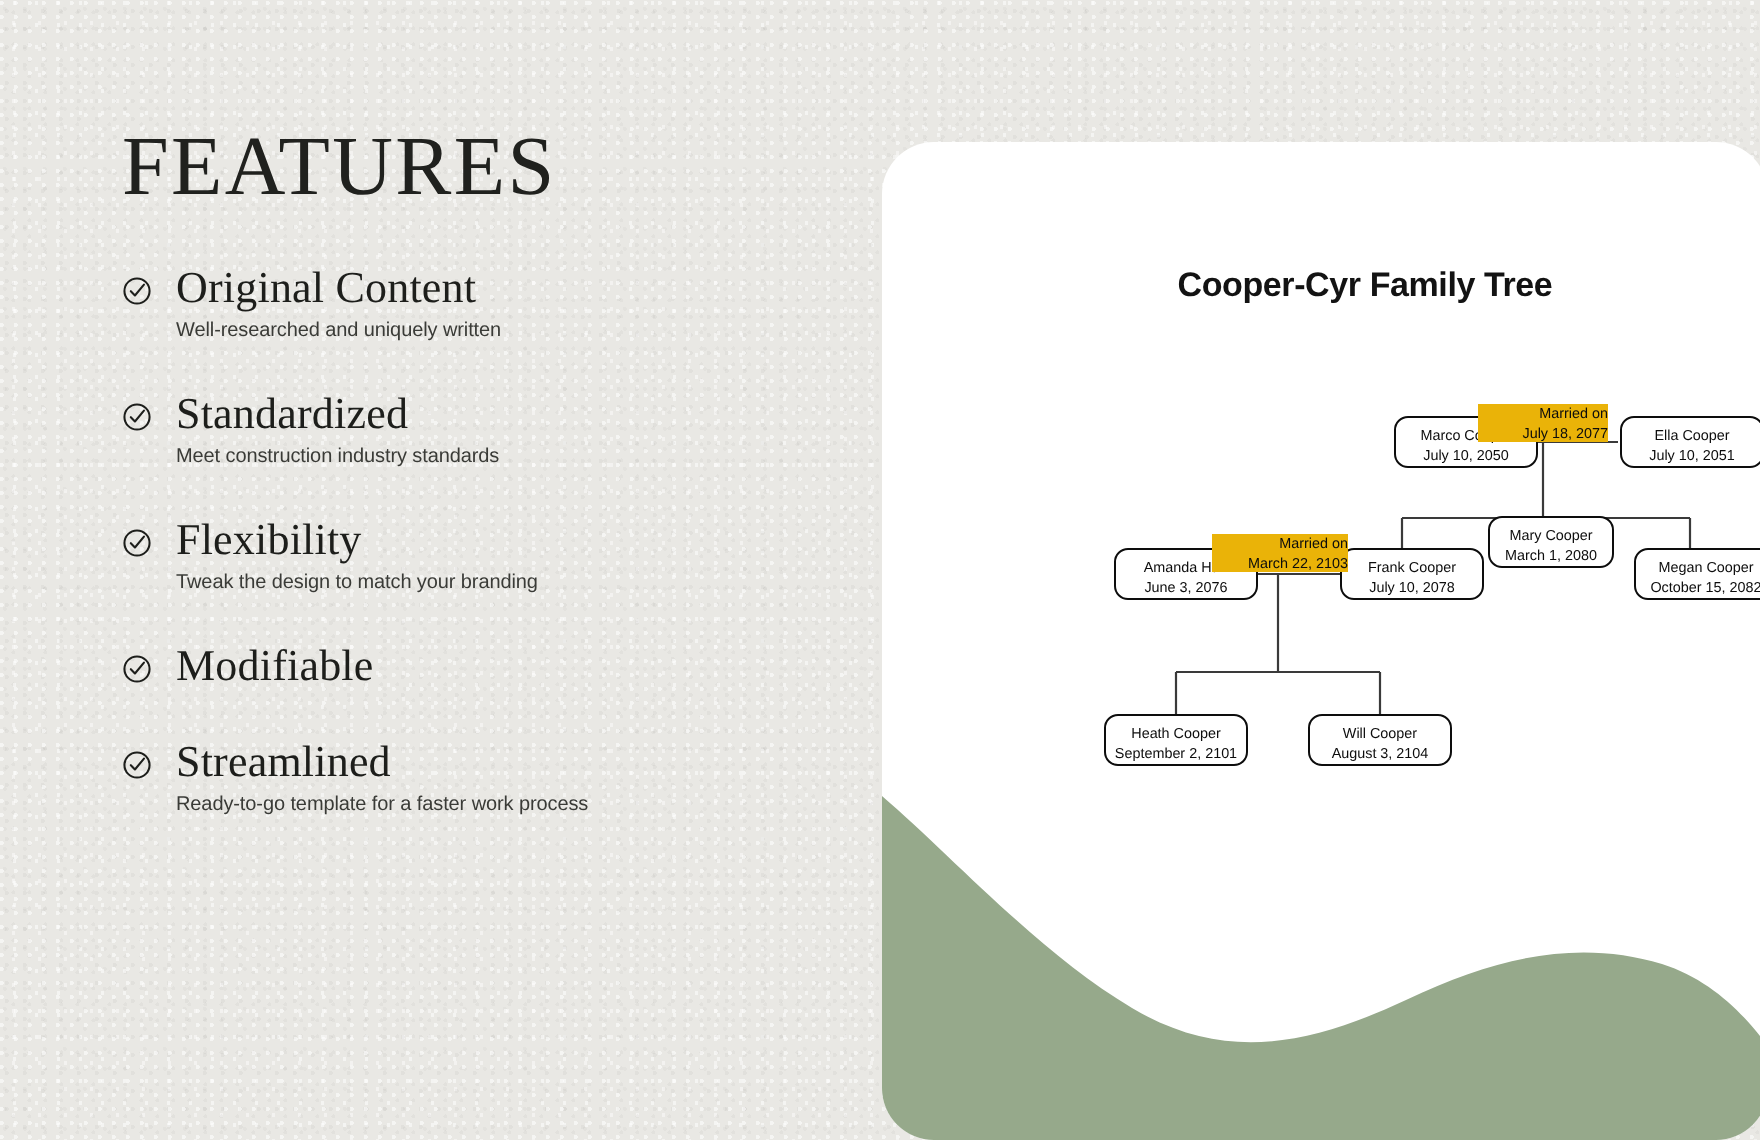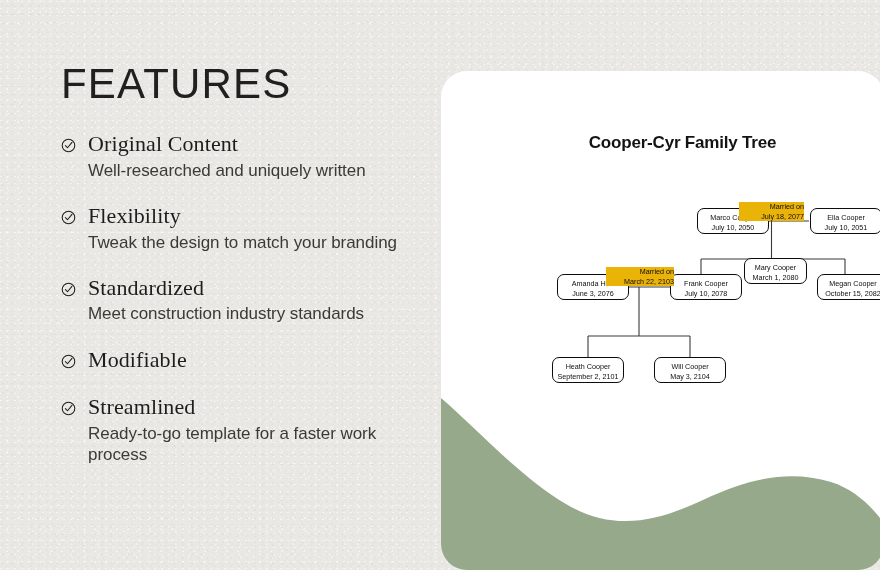--- a/index.html
+++ b/index.html
@@ -28,21 +28,21 @@
   
   #features-panel {
     position:absolute; left:0; top:0;
     width:441px; height:570px;
     padding:0;
   }
 
   #features-heading {
     position:absolute;
     left:61px; top:63px;
-    font-family:Liberation Sans, sans-serif;
+    font-family:Liberation Serif, serif;
     font-size:42px;
     font-weight:400;
     letter-spacing:1.2px;
     color:#20211e;
     line-height:1;
   }
 
   #features-list {
     position:absolute;
     left:61px; top:132px;
@@ -72,21 +72,21 @@
     font-weight:400;
     color:#1d1e1b;
     line-height:1.12;
     letter-spacing:.1px;
   }
 
   .feature-desc {
     display:block;
     margin-top:3px;
     font-family:"Liberation Sans", sans-serif;
-    font-size:17px;
+    font-size:10px;
     font-weight:400;
     color:#3a3b37;
     line-height:1.25;
     letter-spacing:-.05px;
   }
 
   
   #doc-preview {
     position:absolute;
     left:441px; top:71px;
@@ -194,33 +194,33 @@
         <span class="feature-desc">Well-researched and uniquely written</span>
       </li>
 
       <li class="feature-item">
         <span class="check-icon">
           <svg viewBox="0 0 16 16">
               <circle cx="8" cy="8" r="6.7" fill="none" stroke="#1d1e1b" stroke-width="1.1"></circle>
               <path d="M4.7 8.1 L6.9 10.4 L11.7 4.6" fill="none" stroke="#1d1e1b" stroke-width="1.1" stroke-linecap="round" stroke-linejoin="round"></path>
             </svg>
         </span>
+        <span class="feature-title">Standardized</span>
+        <span class="feature-desc">Meet construction industry standards</span>
+      </li>
+
+      <li class="feature-item">
+        <span class="check-icon">
+          <svg viewBox="0 0 16 16">
+              <circle cx="8" cy="8" r="6.7" fill="none" stroke="#1d1e1b" stroke-width="1.1"></circle>
+              <path d="M4.7 8.1 L6.9 10.4 L11.7 4.6" fill="none" stroke="#1d1e1b" stroke-width="1.1" stroke-linecap="round" stroke-linejoin="round"></path>
+            </svg>
+        </span>
         <span class="feature-title">Flexibility</span>
         <span class="feature-desc">Tweak the design to match your branding</span>
-      </li>
-
-      <li class="feature-item">
-        <span class="check-icon">
-          <svg viewBox="0 0 16 16">
-              <circle cx="8" cy="8" r="6.7" fill="none" stroke="#1d1e1b" stroke-width="1.1"></circle>
-              <path d="M4.7 8.1 L6.9 10.4 L11.7 4.6" fill="none" stroke="#1d1e1b" stroke-width="1.1" stroke-linecap="round" stroke-linejoin="round"></path>
-            </svg>
-        </span>
-        <span class="feature-title">Standardized</span>
-        <span class="feature-desc">Meet construction industry standards</span>
       </li>
 
       <li class="feature-item">
         <span class="check-icon">
           <svg viewBox="0 0 16 16">
               <circle cx="8" cy="8" r="6.7" fill="none" stroke="#1d1e1b" stroke-width="1.1"></circle>
               <path d="M4.7 8.1 L6.9 10.4 L11.7 4.6" fill="none" stroke="#1d1e1b" stroke-width="1.1" stroke-linecap="round" stroke-linejoin="round"></path>
             </svg>
         </span>
         <span class="feature-title">Modifiable</span>
@@ -312,21 +312,21 @@
         <span>March 22, 2103</span>
       </div>
 
       <div class="tree-node" style="left:111px; top:158px; width:72px; height:26px;">
         <span class="node-name">Heath Cooper</span>
         <span class="node-date">September 2, 2101</span>
       </div>
 
       <div class="tree-node" style="left:213px; top:158px; width:72px; height:26px;">
         <span class="node-name">Will Cooper</span>
-        <span class="node-date">May 3, 2104</span>
+        <span class="node-date">August 3, 2104</span>
       </div>
 
     </div>
 
     <svg id="doc-wave" viewBox="0 0 439 180" preserveAspectRatio="none">
       <path d="M0,8 C35,38 78,86 125,114 C172,142 215,132 262,110 C310,87 350,80 390,92 C412,99 428,114 439,128 L439,180 L0,180 Z" fill="#96a98b"></path>
     </svg>
 
   </section>
 

